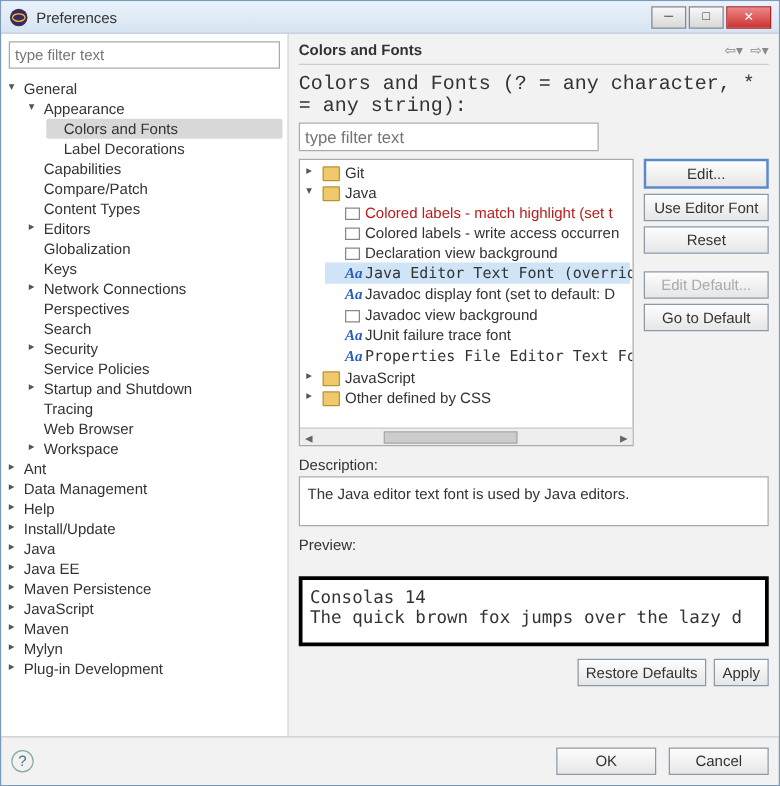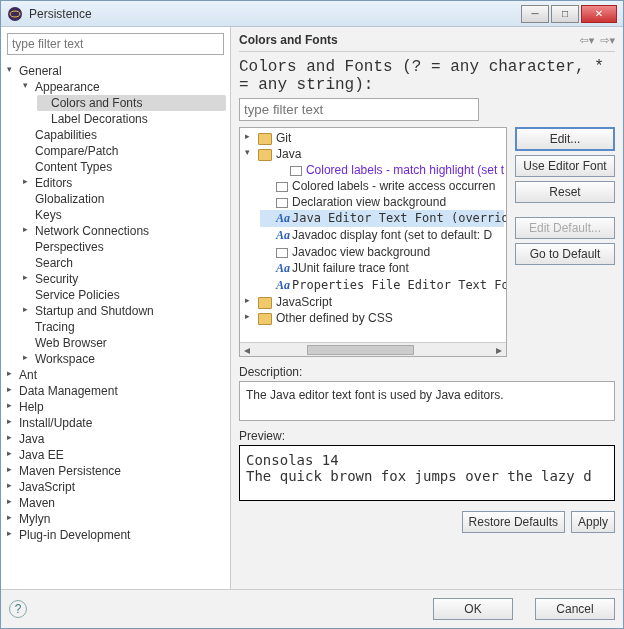--- a/index.html
+++ b/index.html
@@ -33,50 +33,50 @@
 .cf-tree { flex:1; overflow:hidden; padding: 2px; }
 .cf-item { padding: 1px 0 1px 16px; position: relative; white-space: nowrap; font-size: 12px; }
 .cf-item.exp::before { content: "▸"; position: absolute; left: 3px; top: 1px; font-size: 9px; color: #555; }
 .cf-item.open::before { content: "▾"; }
 .cf-item .sw { display:inline-block; width:12px; height:10px; border:1px solid #888; margin-right:4px; vertical-align:middle; }
 .cf-item .sw.white { background:#fff; }
 .cf-item .sw.navy { background:#001a7a; }
 .cf-item .aa { display:inline-block; width:14px; font-family:serif; font-style:italic; font-weight:bold; color:#2a5eb8; margin-right:2px; }
 .cf-item.sel { background:#cfe4f7; }
 .cf-item .mono { font-family: Consolas, monospace; }
-.cf-item.dim { color:#6d28d9;text-align:right; }
+.cf-item.dim { color:#b91c1c; }
 .cf-item .folder { display:inline-block; width:14px; height:12px; background:#f0c96a; border:1px solid #b8923a; border-radius:1px; margin-right:4px; vertical-align:middle; }
 .cf-scroll { height:14px; border-top:1px solid #ccc; background:#eee; display:flex; align-items:center; }
 .cf-scroll .thumb { width:40%; height:10px; background:#ccc; margin-left:20%; border:1px solid #aaa; }
 .side-btns { width: 100px; display: flex; flex-direction: column; gap: 4px; }
 .btn { border: 1px solid #8a9aaa; background: linear-gradient(#fdfdfd,#e6e6e6); padding: 3px 6px; font-size: 12px; text-align: center; cursor: default; }
 .btn.primary { border: 2px solid #5a8ac8; }
 .btn.disabled { color: #aaa; }
 .section-label { font-size: 12px; margin-top: 8px; }
 .desc-box { border: 1px solid #aaa; background: #fff; padding: 6px; font-size: 12px; margin-top: 2px; height: 40px; }
-.preview-box { border: 1px solid #000000; background: #fff; padding: 6px; font-family: Consolas, monospace; font-size: 14px; margin-top: 2px; height: 56px; white-space: nowrap; overflow: hidden; }
+.preview-box { border: 3px solid #000000; background: #fff; padding: 6px; font-family: Consolas, monospace; font-size: 14px; margin-top: 18px; height: 56px; white-space: nowrap; overflow: hidden; }
 .bottom-btns { display: flex; justify-content: flex-end; gap: 6px; margin-top: 10px; }
 .footer { border-top: 1px solid #ccc; padding: 8px; display: flex; align-items: center; }
 .help-icon { width: 18px; height: 18px; border: 1px solid #8aa; border-radius: 50%; display: flex; align-items: center; justify-content: center; color: #478; font-size: 12px; }
-.footer-btns { flex: 1; display: flex; justify-content: flex-end; gap: 22px; }
+.footer-btns { flex: 1; display: flex; justify-content: flex-end; gap: 10px; }
 .footer .btn { width: 80px; }
 svg.eclipse-ico { width:16px; height:16px; }
 </style>
 </head>
 <body>
 
 <div class="window">
   <div class="titlebar">
     <span class="icon">
       <svg class="eclipse-ico" viewBox="0 0 16 16">
           <circle cx="8" cy="8" r="7" fill="#3b2a5a"></circle>
           <ellipse cx="8" cy="8" rx="5" ry="3" fill="none" stroke="#f0c040" stroke-width="1"></ellipse>
         </svg>
     </span>
-    <span class="title">Persistence</span>
+    <span class="title">Preferences</span>
     <div class="win-buttons">
       <div class="win-btn">─</div>
       <div class="win-btn">□</div>
       <div class="win-btn close">✕</div>
     </div>
   </div>
 
   <div class="body">
     <div class="left">
       <div class="filter">

